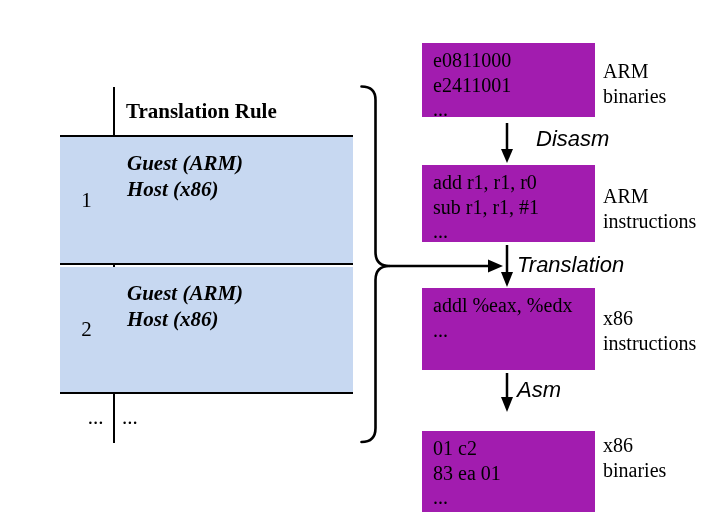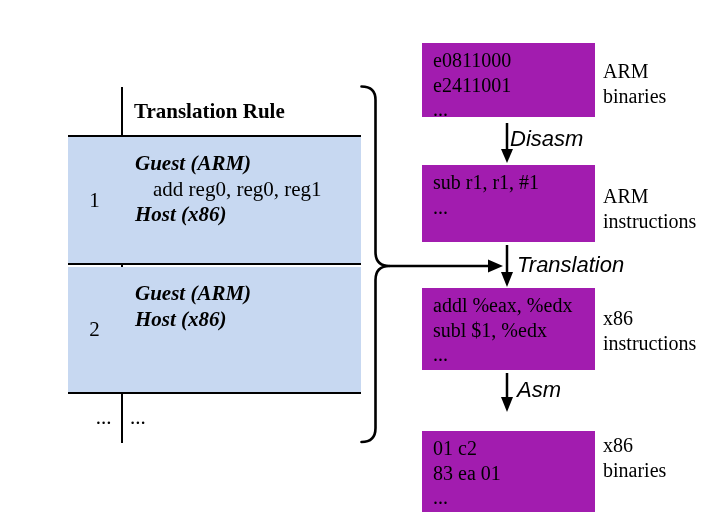--- a/index.html
+++ b/index.html
@@ -4,21 +4,21 @@
 <style>
   html,body{margin:0;padding:0;background:#ffffff;}
   .canvas{
     position:relative;width:720px;height:524px;background:#ffffff;
     font-family:"Liberation Serif", serif;color:#000;overflow:hidden;
   }
   
   .connectors{position:absolute;left:0;top:0;width:720px;height:524px;pointer-events:none;}
 
   
-  .rule-table{position:absolute;left:68px;top:87px;width:336px;height:356px;}
+  .rule-table{position:absolute;left:60px;top:87px;width:336px;height:356px;}
   .rt-vline{position:absolute;left:53px;top:0;width:2px;height:356px;background:#000;}
   .rt-header{position:absolute;left:66px;top:0;height:48px;display:flex;align-items:center;
     font-weight:bold;font-size:21px;}
   .rt-hline{position:absolute;left:0;width:293px;height:2px;background:#000;}
   .rt-row{position:absolute;left:0;width:293px;}
   .rt-row.filled{background:#c7d8f1;}
   .rt-num{position:absolute;left:0;top:0;bottom:0;width:53px;display:flex;align-items:center;
     justify-content:center;font-size:21px;}
   .rt-content{position:absolute;left:56px;top:14px;right:4px;font-size:21px;line-height:25.5px;}
   .rt-rulehead{font-weight:bold;font-style:italic;padding-left:11px;}
@@ -61,21 +61,20 @@
   <div class="rule-table">
     <div class="rt-vline"></div>
 
     <div class="rt-header">Translation Rule</div>
     <div class="rt-hline" style="top:48px"></div>
 
     <div class="rt-row filled" style="top:50px;height:126px;">
       <div class="rt-num">1</div>
       <div class="rt-content">
         <div class="rt-rulehead">Guest (ARM)</div>
-        <div class="rt-code">add reg0, reg0, reg1</div>
         <div class="rt-rulehead">Host (x86)</div>
       </div>
     </div>
     <div class="rt-hline" style="top:176px"></div>
 
     <div class="rt-row filled" style="top:180px;height:125px;">
       <div class="rt-num">2</div>
       <div class="rt-content">
         <div class="rt-rulehead">Guest (ARM)</div>
         <div class="rt-rulehead">Host (x86)</div>
@@ -89,35 +88,35 @@
 
   <div class="stage-box" style="top:43px;height:74px;">
     <div>e0811000</div>
     <div>e2411001</div>
     <div>...</div>
   </div>
   <div class="side-label" style="top:59px;">
     <div>ARM</div>
     <div>binaries</div>
   </div>
-  <div class="arrow-label" style="left:510px;top:126px;">Disasm</div>
+  <div class="arrow-label" style="left:536px;top:126px;">Disasm</div>
 
   <div class="stage-box" style="top:165px;height:77px;">
+    <div>add r1, r1, r0</div>
     <div>sub r1, r1, #1</div>
     <div>...</div>
   </div>
   <div class="side-label" style="top:184px;">
     <div>ARM</div>
     <div>instructions</div>
   </div>
   <div class="arrow-label" style="left:517px;top:252px;">Translation</div>
 
   <div class="stage-box" style="top:288px;height:82px;">
     <div>addl %eax, %edx</div>
-    <div>subl $1, %edx</div>
     <div>...</div>
   </div>
   <div class="side-label" style="top:306px;">
     <div>x86</div>
     <div>instructions</div>
   </div>
   <div class="arrow-label" style="left:517px;top:377px;">Asm</div>
 
   <div class="stage-box" style="top:415px;height:81px;margin-top:16px;">
     <div>01 c2</div>

